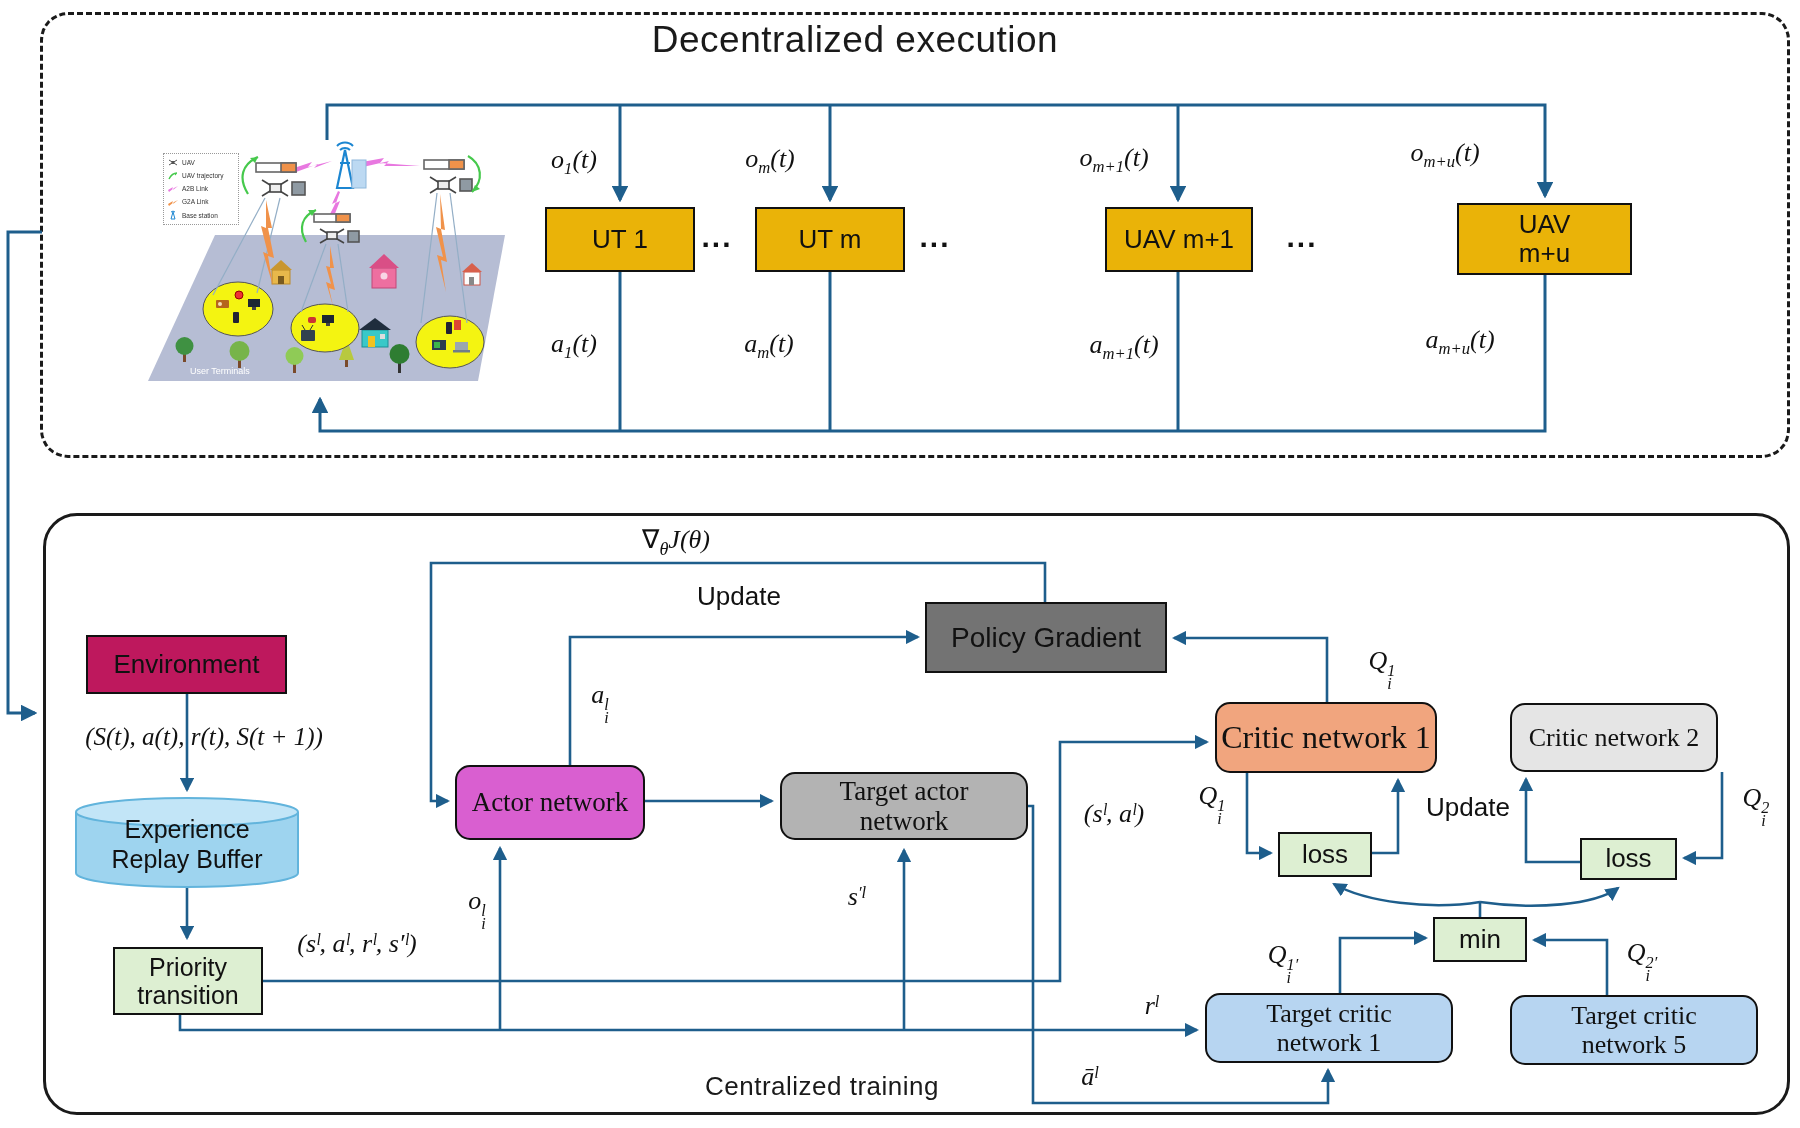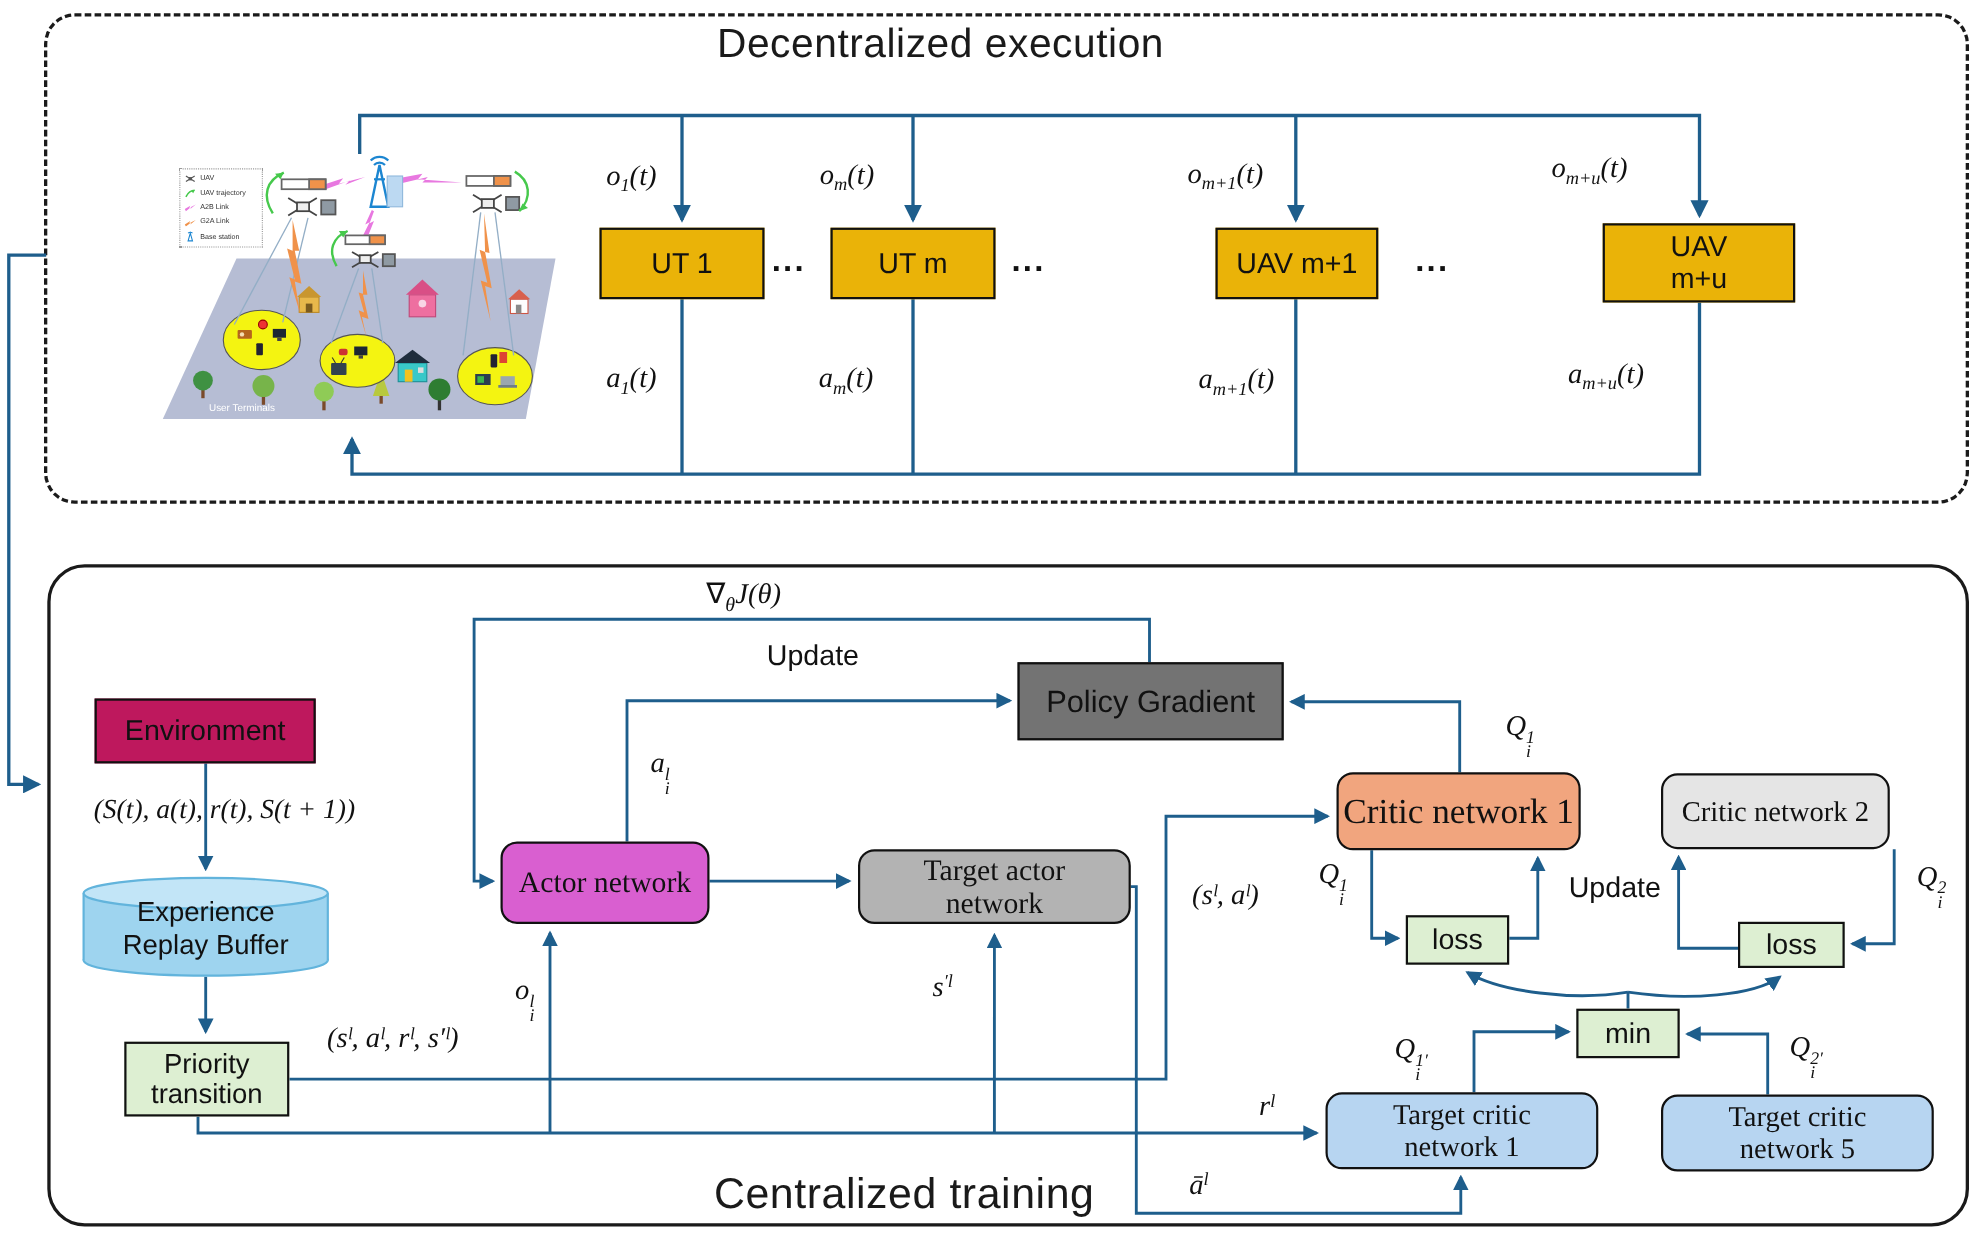--- a/index.html
+++ b/index.html
@@ -259,21 +259,21 @@
       <path d="M468,156 C482,164 484,180 472,192"></path>
         <polygon points="472,192 480,189 475,185" fill="#46c94c" stroke="none"></polygon>
       <path d="M306,242 C298,228 302,216 316,210"></path>
         <polygon points="316,210 308,210 312,216" fill="#46c94c" stroke="none"></polygon>
     </g>
   </svg>
 
   <div class="abs" id="top-frame" style="z-index:0"></div>
   <div class="abs" id="bottom-frame" style="z-index:0"></div>
   <div class="abs ctr section-title" style="left:855px;top:40px;z-index:3">Decentralized execution</div>
-  <div class="abs ctr section-title" style="left:822px;top:1086px;font-size:39px;z-index:3">Centralized training</div>
+  <div class="abs ctr section-title" style="left:822px;top:1086px;font-size:26px;z-index:3">Centralized training</div>
 
   <div class="abs" id="legend" style="z-index:3">
     <div class="lg-row">
       <svg width="12" height="9">
           <line x1="2" y1="2" x2="10" y2="7" stroke="#555"></line>
           <line x1="10" y1="2" x2="2" y2="7" stroke="#555"></line>
           <rect x="4.5" y="3" width="3" height="3" fill="#555"></rect>
         </svg>
       <span>UAV</span>
     </div>

